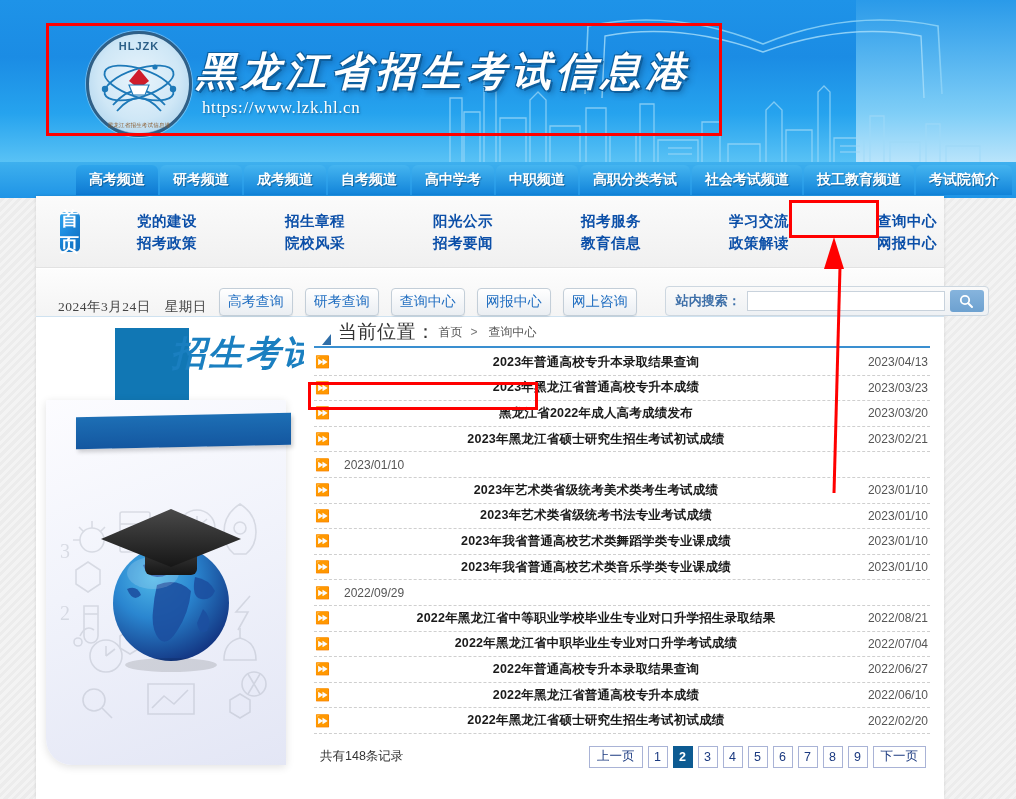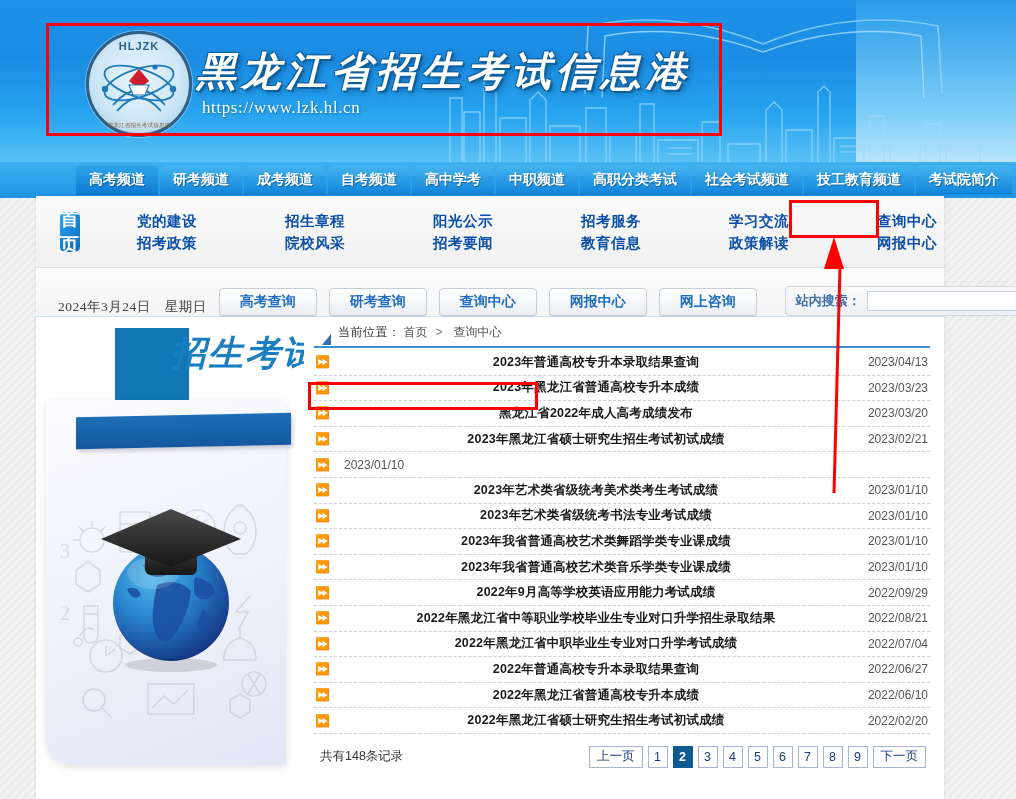--- a/index.html
+++ b/index.html
@@ -123,23 +123,23 @@
   
   .toolbar{
     position:absolute; left:36px; top:269px; width:908px; height:48px;
     background:linear-gradient(180deg,#fdfdfd 0%,#f4f4f4 100%);
     border-bottom:1px solid #cfe2f0;
     display:flex; align-items:flex-end;
   }
   .toolbar .date{ margin-left:22px; font-size:13.5px; color:#444;
     font-family:"Liberation Serif",serif; letter-spacing:.5px; white-space:nowrap;}
   .toolbar .qbtn{
-    margin-left:12px; height:28px; padding:0 20px;
+    margin-left:12px; height:28px; padding:0 8px;
     display:flex; align-items:center; justify-content:center;
-    font-size:14px; font-weight:bold; color:#1f6dc0; white-space:nowrap;
+    font-size:14px; font-weight:normal; color:#1f6dc0; white-space:nowrap;
     background:linear-gradient(180deg,#ffffff 0%,#eaeef2 100%);
     border:1px solid #c3ced8; border-radius:4px; cursor:pointer;
     box-shadow:0 1px 1px rgba(0,0,0,.08);
   }
   .toolbar .searchbox{
     margin-left:28px; height:30px; display:flex; align-items:center;
     background:linear-gradient(180deg,#fafafa 0%,#eef1f4 100%);
     border:1px solid #cdd7e0; border-radius:4px; padding:0 4px 0 10px;
   }
   .toolbar .searchbox .lbl{ font-size:13px; font-weight:bold; color:#3d6fa8; white-space:nowrap; }
@@ -187,21 +187,21 @@
 
   .listarea{ position:relative; flex:1; padding:0 14px 0 10px; }
   .crumb{
     position:relative; height:30px; border-bottom:2px solid #3a8fd0;
     display:flex; align-items:center; padding-left:24px;
   }
   .crumb .tri{
     position:absolute; left:8px; bottom:1px; width:0; height:0;
     border-left:9px solid transparent; border-bottom:11px solid #2f6ea8;
   }
-  .crumb .c1{ font-size:12px; color:#333; letter-spacing:.5px; }
+  .crumb .c1{ font-size:19px; color:#333; letter-spacing:.5px; }
   .crumb .c2{ font-size:12px; color:#555; margin-left:3px; }
   .crumb .arrow{ font-size:12px; color:#777; margin:0 8px; }
 
   ul.newslist{ list-style:none; margin-top:2px; }
   ul.newslist li{
     position:relative; display:flex; align-items:center;
     height:25.6px; border-bottom:1px dashed #cfcfcf;
     padding-left:20px; padding-right:2px;
   }
   ul.newslist li .bullet{
@@ -513,21 +513,20 @@
             <a>2023年我省普通高校艺术类舞蹈学类专业课成绩</a>
             <span class="date">2023/01/10</span>
           </li>
         <li>
             <span class="bullet">⏩</span>
             <a>2023年我省普通高校艺术类音乐学类专业课成绩</a>
             <span class="date">2023/01/10</span>
           </li>
         <li>
             <span class="bullet">⏩</span>
-            <a>2022年9月高等学校英语应用能力考试成绩</a>
             <span class="date">2022/09/29</span>
           </li>
         <li>
             <span class="bullet">⏩</span>
             <a>2022年黑龙江省中等职业学校毕业生专业对口升学招生录取结果</a>
             <span class="date">2022/08/21</span>
           </li>
         <li>
             <span class="bullet">⏩</span>
             <a>2022年黑龙江省中职毕业生专业对口升学考试成绩</a>

